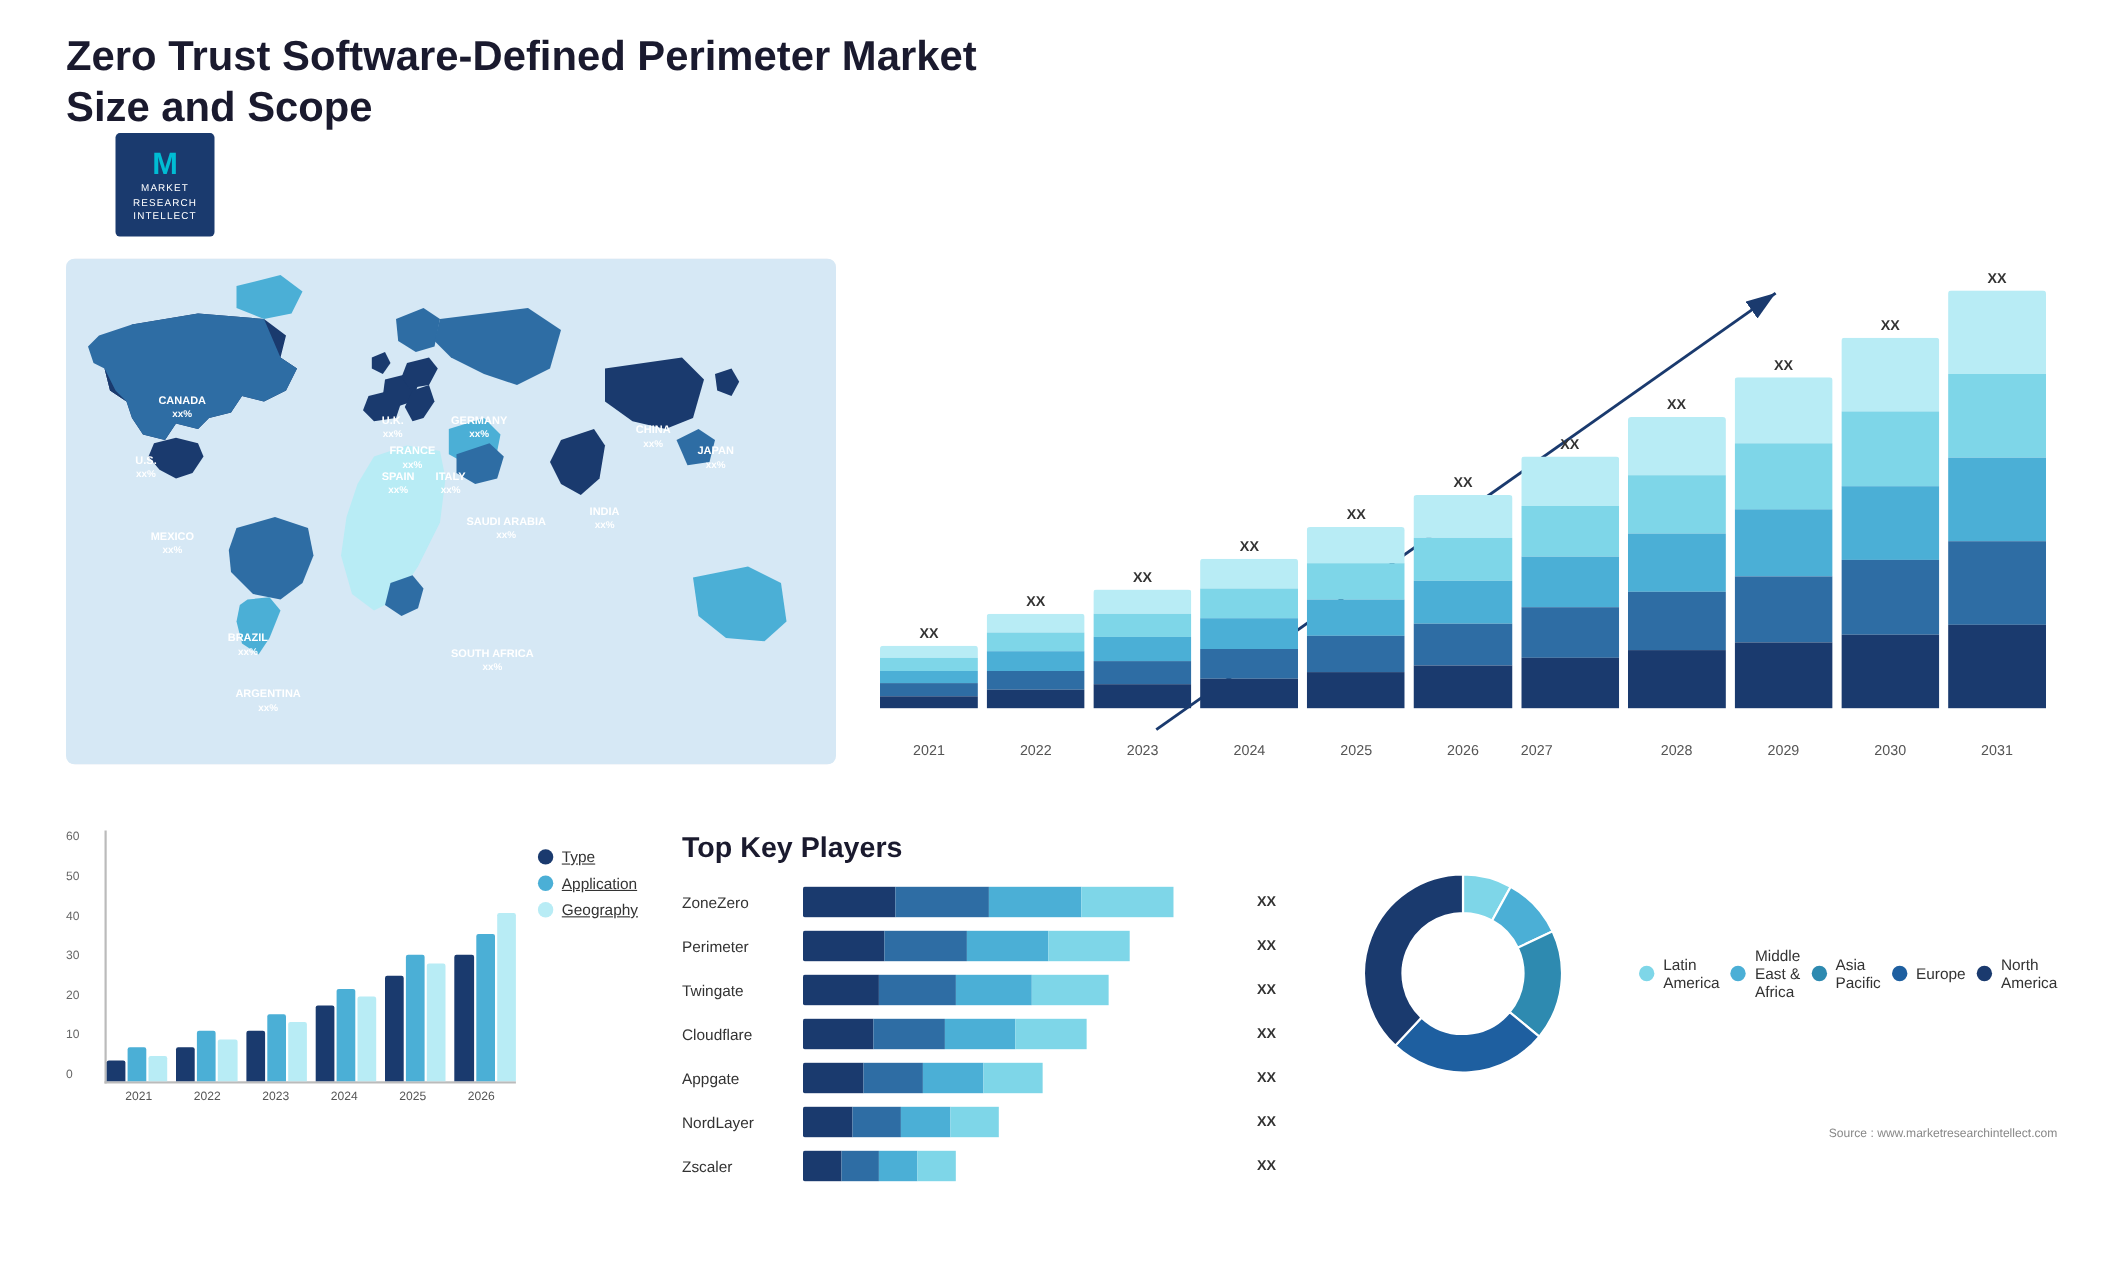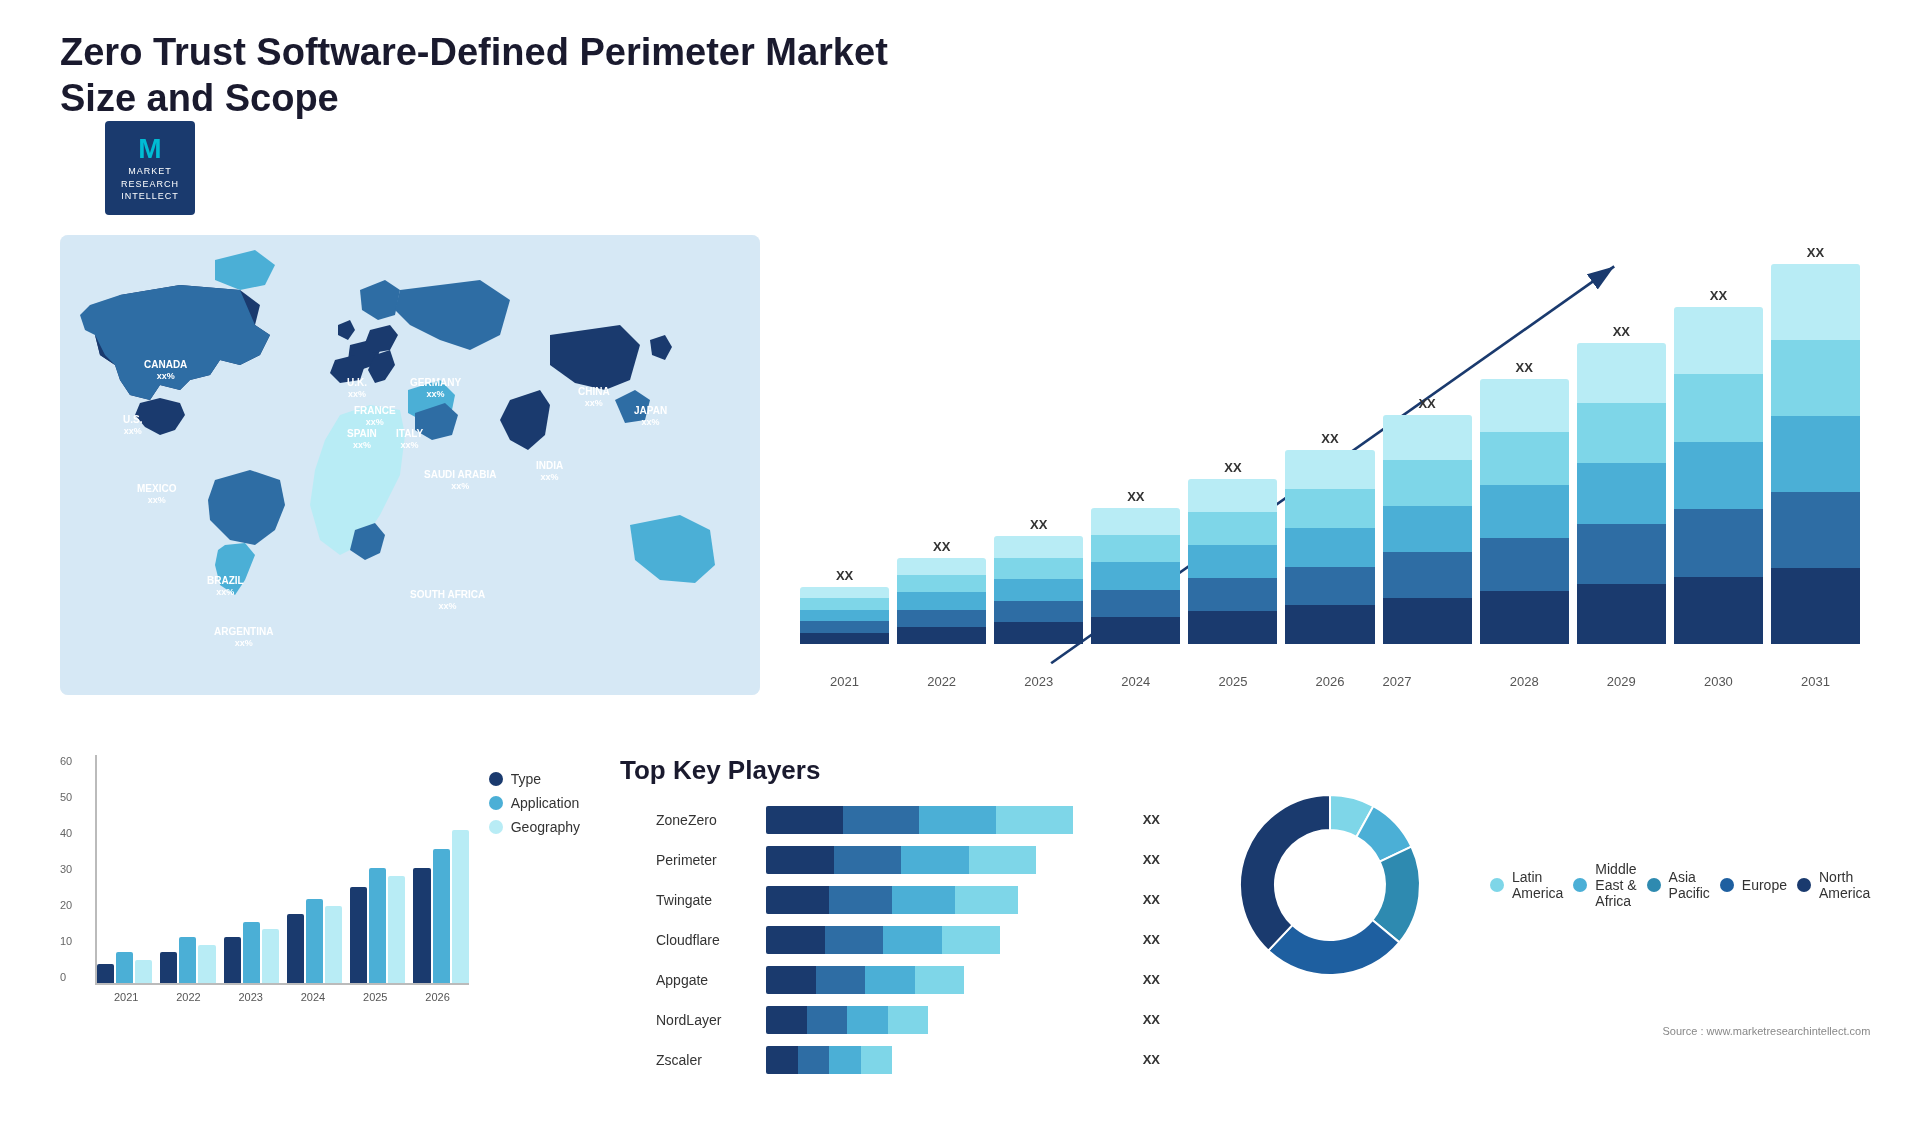--- a/index.html
+++ b/index.html
@@ -184,40 +184,40 @@
       gap: 8px;
       margin-top: 16px;
     }
 
     .legend-item {
       display: flex;
       align-items: center;
       gap: 8px;
       font-size: 14px;
       color: #333;
+      text-decoration: underline;
     }
 
     .legend-dot {
       width: 14px;
       height: 14px;
       border-radius: 50%;
     }
 
     
     .players-list {
       display: flex;
       flex-direction: column;
       gap: 12px;
     }
 
     .player-row {
       display: flex;
       align-items: center;
       gap: 10px;
-      margin-left: 36px;
     }
 
     .player-name {
       font-size: 14px;
       color: #333;
       width: 100px;
       flex-shrink: 0;
     }
 
     .player-bar-container {

